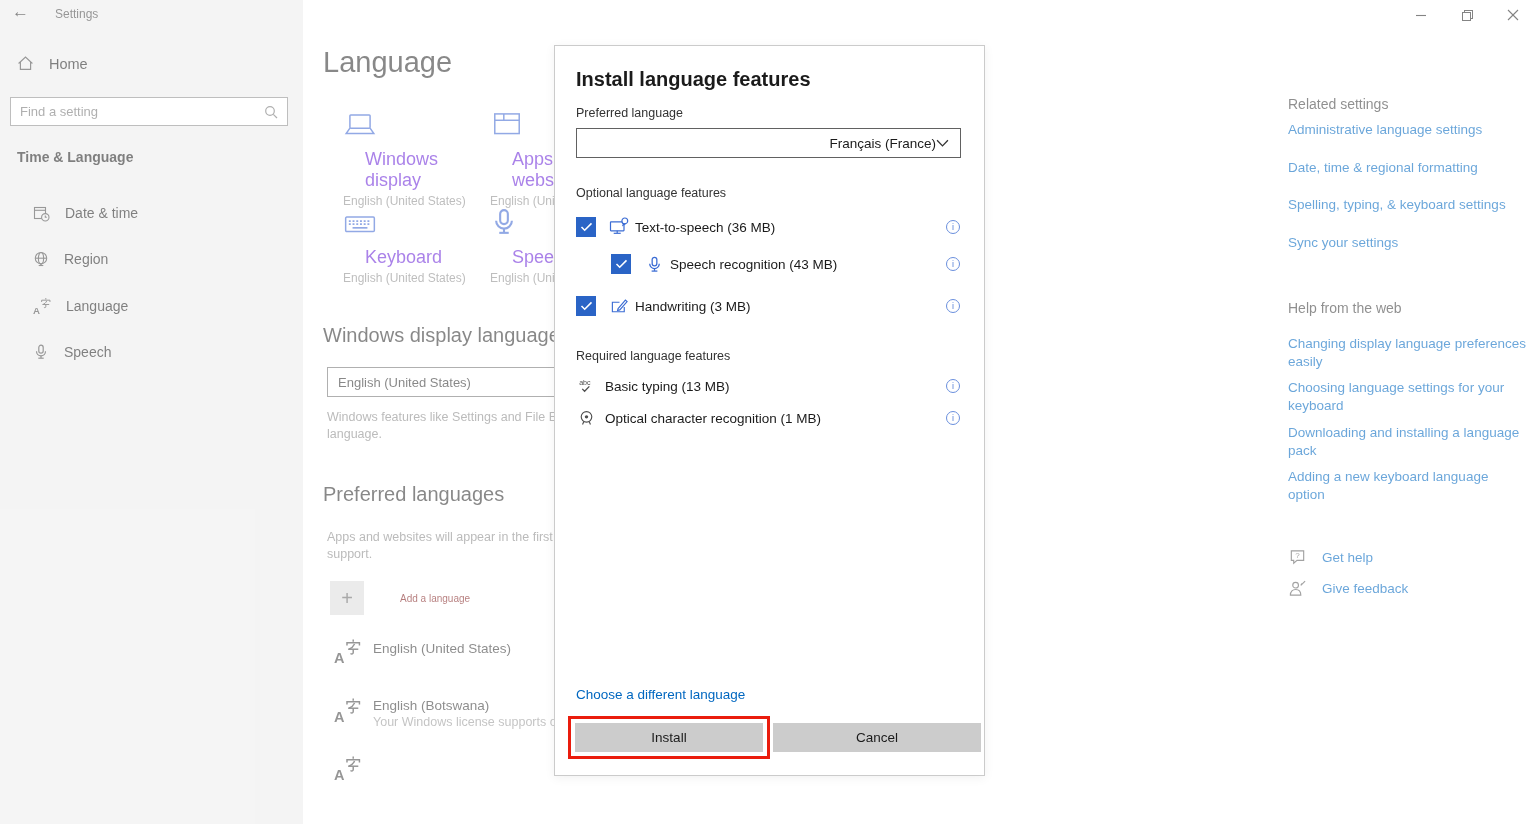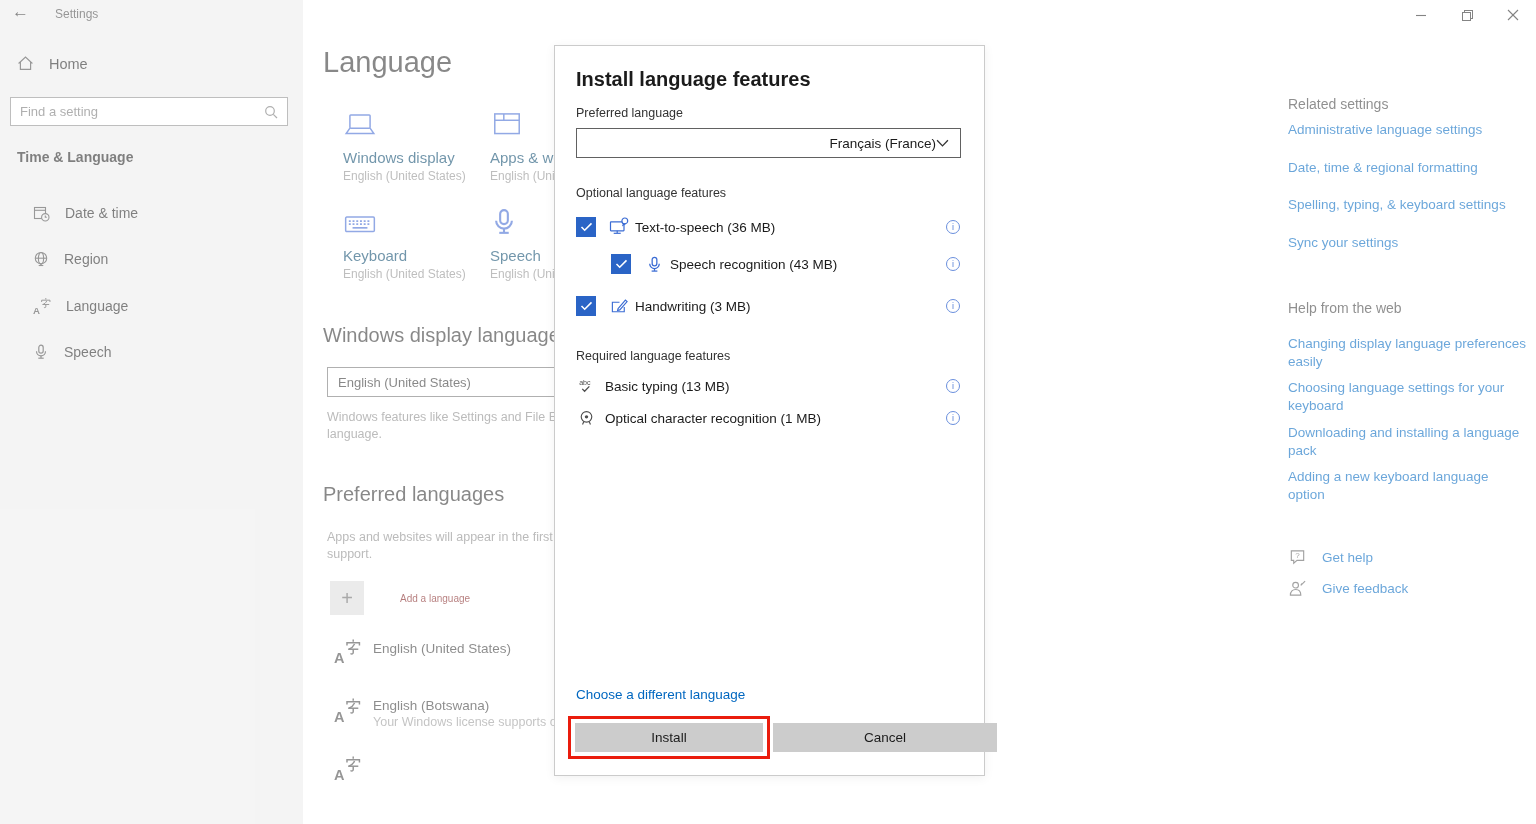--- a/index.html
+++ b/index.html
@@ -21,21 +21,21 @@
   .search-box { position:absolute; left:10px; top:97px; width:278px; height:29px; background:#fff; border:1px solid #8f8f8f; display:flex; align-items:center; }
   .search-box input { flex:1; border:none; outline:none; background:transparent; padding-left:9px; font-size:13px; font-family:inherit; color:#333; }
   .search-box input::placeholder { color:#767676; }
   .search-box .ico { margin-right:9px; }
   .section-title { position:absolute; left:17px; top:149px; font-size:14px; font-weight:bold; color:#242424; }
   .nav-item { position:absolute; left:0; width:303px; height:40px; display:flex; align-items:center; gap:15px; padding-left:33px; font-size:14px; color:#242424; }
 
   
   .page-title { position:absolute; left:323px; top:46px; font-size:29px; font-weight:300; color:#333; }
   .tile { position:absolute; width:145px; }
-  .tile-label { margin-top:11px; font-size:15px; color:#0c4a6e; }
+  .tile-label { margin-top:11px; font-size:18px; color:#6d28d9;margin-left:22px; }
   .tile-value { margin-top:3px; font-size:12px; color:#8f8f8f; }
   .section-heading { position:absolute; font-size:20px; font-weight:400; color:#333; }
   .display-select { position:absolute; left:327px; top:367px; width:384px; height:30px; border:1px solid #777; background:#fff; display:flex; align-items:center; padding-left:10px; font-size:13px; color:#333; }
   .body-text { position:absolute; font-size:12.5px; line-height:17px; color:#8a8a8a; width:420px; }
   .add-lang { position:absolute; left:330px; top:581px; display:flex; align-items:center; gap:13px; }
   .plus-btn { width:34px; height:34px; background:#dcdcdc; color:#6b6b6b; font-size:20px; font-weight:300; display:flex; align-items:center; justify-content:center; }
   .add-lang-label { font-size:10px; color:#7f1d1d;margin-left:23px; }
   .lang-row { position:absolute; left:334px; display:flex; gap:12px; align-items:flex-start; }
   .lang-name { font-size:13.5px; color:#3b3b3b; }
   .lang-note { margin-top:2px; font-size:12.5px; color:#9a9a9a; white-space:nowrap; }
@@ -57,21 +57,21 @@
   .checkbox { width:20px; height:20px; background:#2a64c6; margin-right:13px; display:flex; align-items:center; justify-content:center; flex:none; }
   .feat-ico { width:20px; margin-right:6px; color:#3b6cd4; display:flex; justify-content:center; flex:none; }
   .feat-label { font-size:13.5px; color:#1b1b1b; }
   .req-row { position:absolute; left:23px; right:24px; height:20px; display:flex; align-items:center; }
   .req-ico { width:17px; margin-right:10px; color:#4e4e4e; display:flex; justify-content:center; flex:none; }
   .info-ico { margin-left:auto; width:14px; height:14px; border:1px solid #6a8fdd; border-radius:50%; color:#5b84d8; font-size:9px; line-height:12px; text-align:center; font-style:normal; flex:none; }
   .dlg-link { position:absolute; left:21px; top:641px; font-size:13.5px; color:#0067c0; }
   .install-wrap { position:absolute; left:13px; top:670px; border:3px solid #ea1c0d; padding:4px; }
   .dlg-btn { height:29px; background:#cccccc; border:none; font-family:inherit; font-size:13.5px; color:#1b1b1b; }
   .install-btn { width:188px; display:block; }
-  .cancel-btn { position:absolute; left:218px; top:677px; width:224px; }
+  .cancel-btn { position:absolute; left:218px; top:677px; width:208px; }
 
   .muted-ico { color:#4e4e4e; }
   .blue-ico { color:#446bd2; }
 </style>
 </head>
 <body>
 
 <svg width="0" height="0" style="position:absolute">
   <defs>
     <symbol id="azi" viewBox="0 0 26 26">

